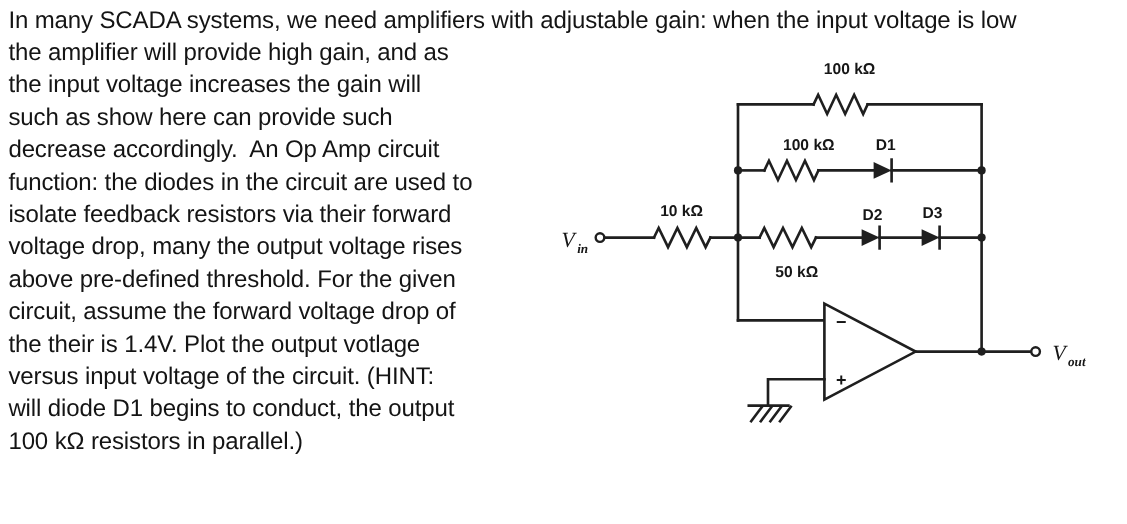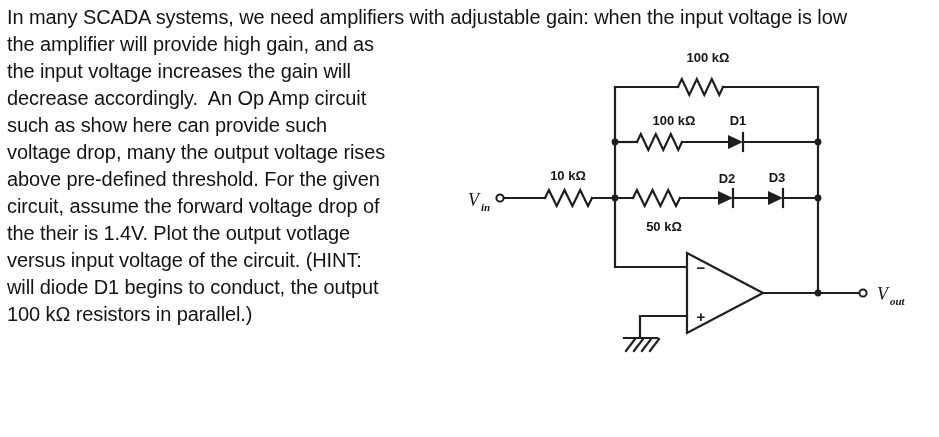--- a/index.html
+++ b/index.html
@@ -68,22 +68,24 @@
 </style>
 </head>
 <body>
 
 <div class="page">
 
   <div class="text-block">
     <div class="line">In many SCADA systems, we need amplifiers with adjustable gain: when the input voltage is low</div>
     <div class="line">the amplifier will provide high gain, and as</div>
     <div class="line">the input voltage increases the gain will</div>
+    <div class="line">such as show here can provide such</div>
     <div class="line">decrease accordingly.&nbsp; An Op Amp circuit</div>
-    <div class="line">such as show here can provide such</div>
+    <div class="line">function: the diodes in the circuit are used to</div>
+    <div class="line">isolate feedback resistors via their forward</div>
     <div class="line">voltage drop, many the output voltage rises</div>
     <div class="line">above pre-defined threshold. For the given</div>
     <div class="line">circuit, assume the forward voltage drop of</div>
     <div class="line">the their is 1.4V. Plot the output votlage</div>
     <div class="line"><span>versus input voltage of the circuit. (</span><span class="bold">HINT</span><span>:</span></div>
     <div class="line">will diode D1 begins to conduct, the output</div>
     <div class="line">100 kΩ resistors in parallel.)</div>
   </div>
 
   <svg class="circuit-svg" width="470" height="340" viewBox="0 0 470 340">

